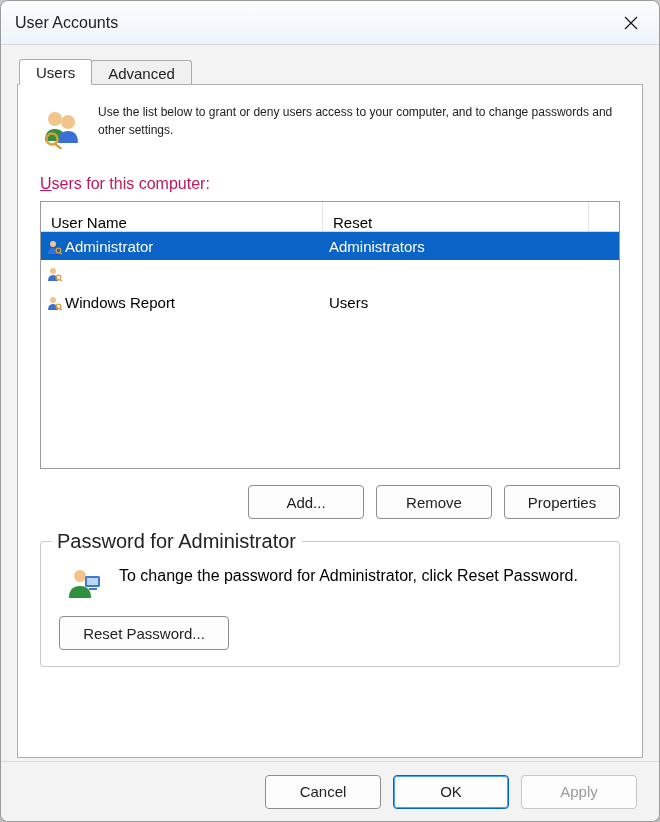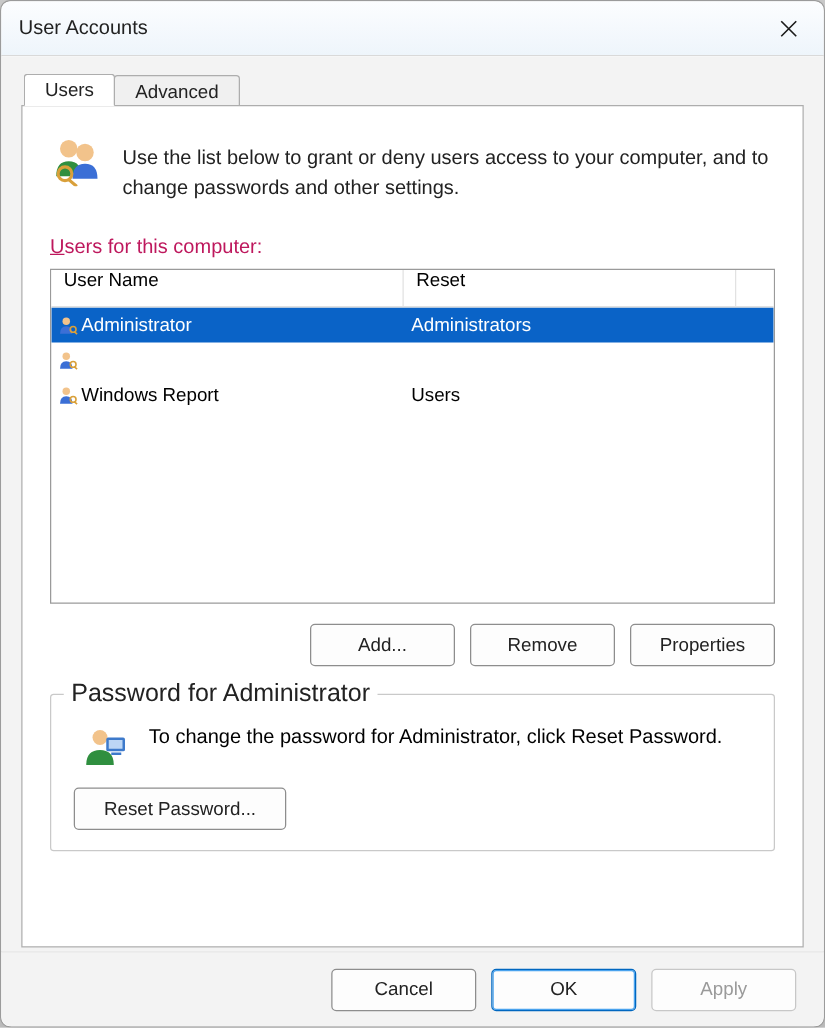--- a/index.html
+++ b/index.html
@@ -74,57 +74,57 @@
     position:relative;
     background:#fff;
     border:1px solid #adadad;
     height: calc(100% - 30px - 2px);
     padding: 18px 22px 16px 22px;
     z-index:1;
   }
   
   .hdr-row { display:flex; gap:16px; }
   .hdr-icon { width:42px; height:42px; flex:0 0 auto; margin-top:4px; }
-  .hdr-text { flex:1 1 auto; font-size:16px; line-height:1.5; color:#222;margin-top:12px; }
+  .hdr-text { flex:1 1 auto; font-size:12px; line-height:1.5; color:#222; }
   
   .list-label { margin-top:26px; font-size:16px; color:#be185d; }
   .list-label .ul { text-decoration: underline; }
   
   .listview {
     margin-top:8px;
     border:1px solid #9a9a9a;
     background:#fff;
     height: 268px;
     display:flex; flex-direction:column;
     overflow:hidden;
   }
   .lv-header {
     display:flex;
     height:30px;
     background:#fff;
     border-bottom:1px solid #d6d6d6;
     font-size:15px;
   }
   .lv-col {
-    display:flex; align-items:flex-start;
+    display:flex; align-items:flex-end;
     padding:0 10px;
     border-right:1px solid #e2e2e2;
   }
   .col-user  { flex:0 0 282px; }
   .col-group { flex:1 1 auto; }
   .col-pad   { flex:0 0 30px; border-right:none;}
   .lv-body { flex:1 1 auto; overflow:auto; }
   .lv-row {
     display:flex;
     height:28px;
     align-items:center;
     font-size:15px;
   }
   .lv-row.selected { background:#0a63c7; color:#fff; }
-  .lv-row .cell { display:flex; align-items:flex-start; padding:0 6px; }
+  .lv-row .cell { display:flex; align-items:flex-end; padding:0 6px; }
   .lv-row .cell.user { flex:0 0 282px; gap:2px;}
   .lv-row .cell.group{ flex:1 1 auto; }
   .lv-row .uicon { width:16px; height:16px; flex:0 0 auto; }
   
   .btnrow {
     display:flex;
     justify-content:flex-end;
     gap:12px;
     margin-top:16px;
   }

